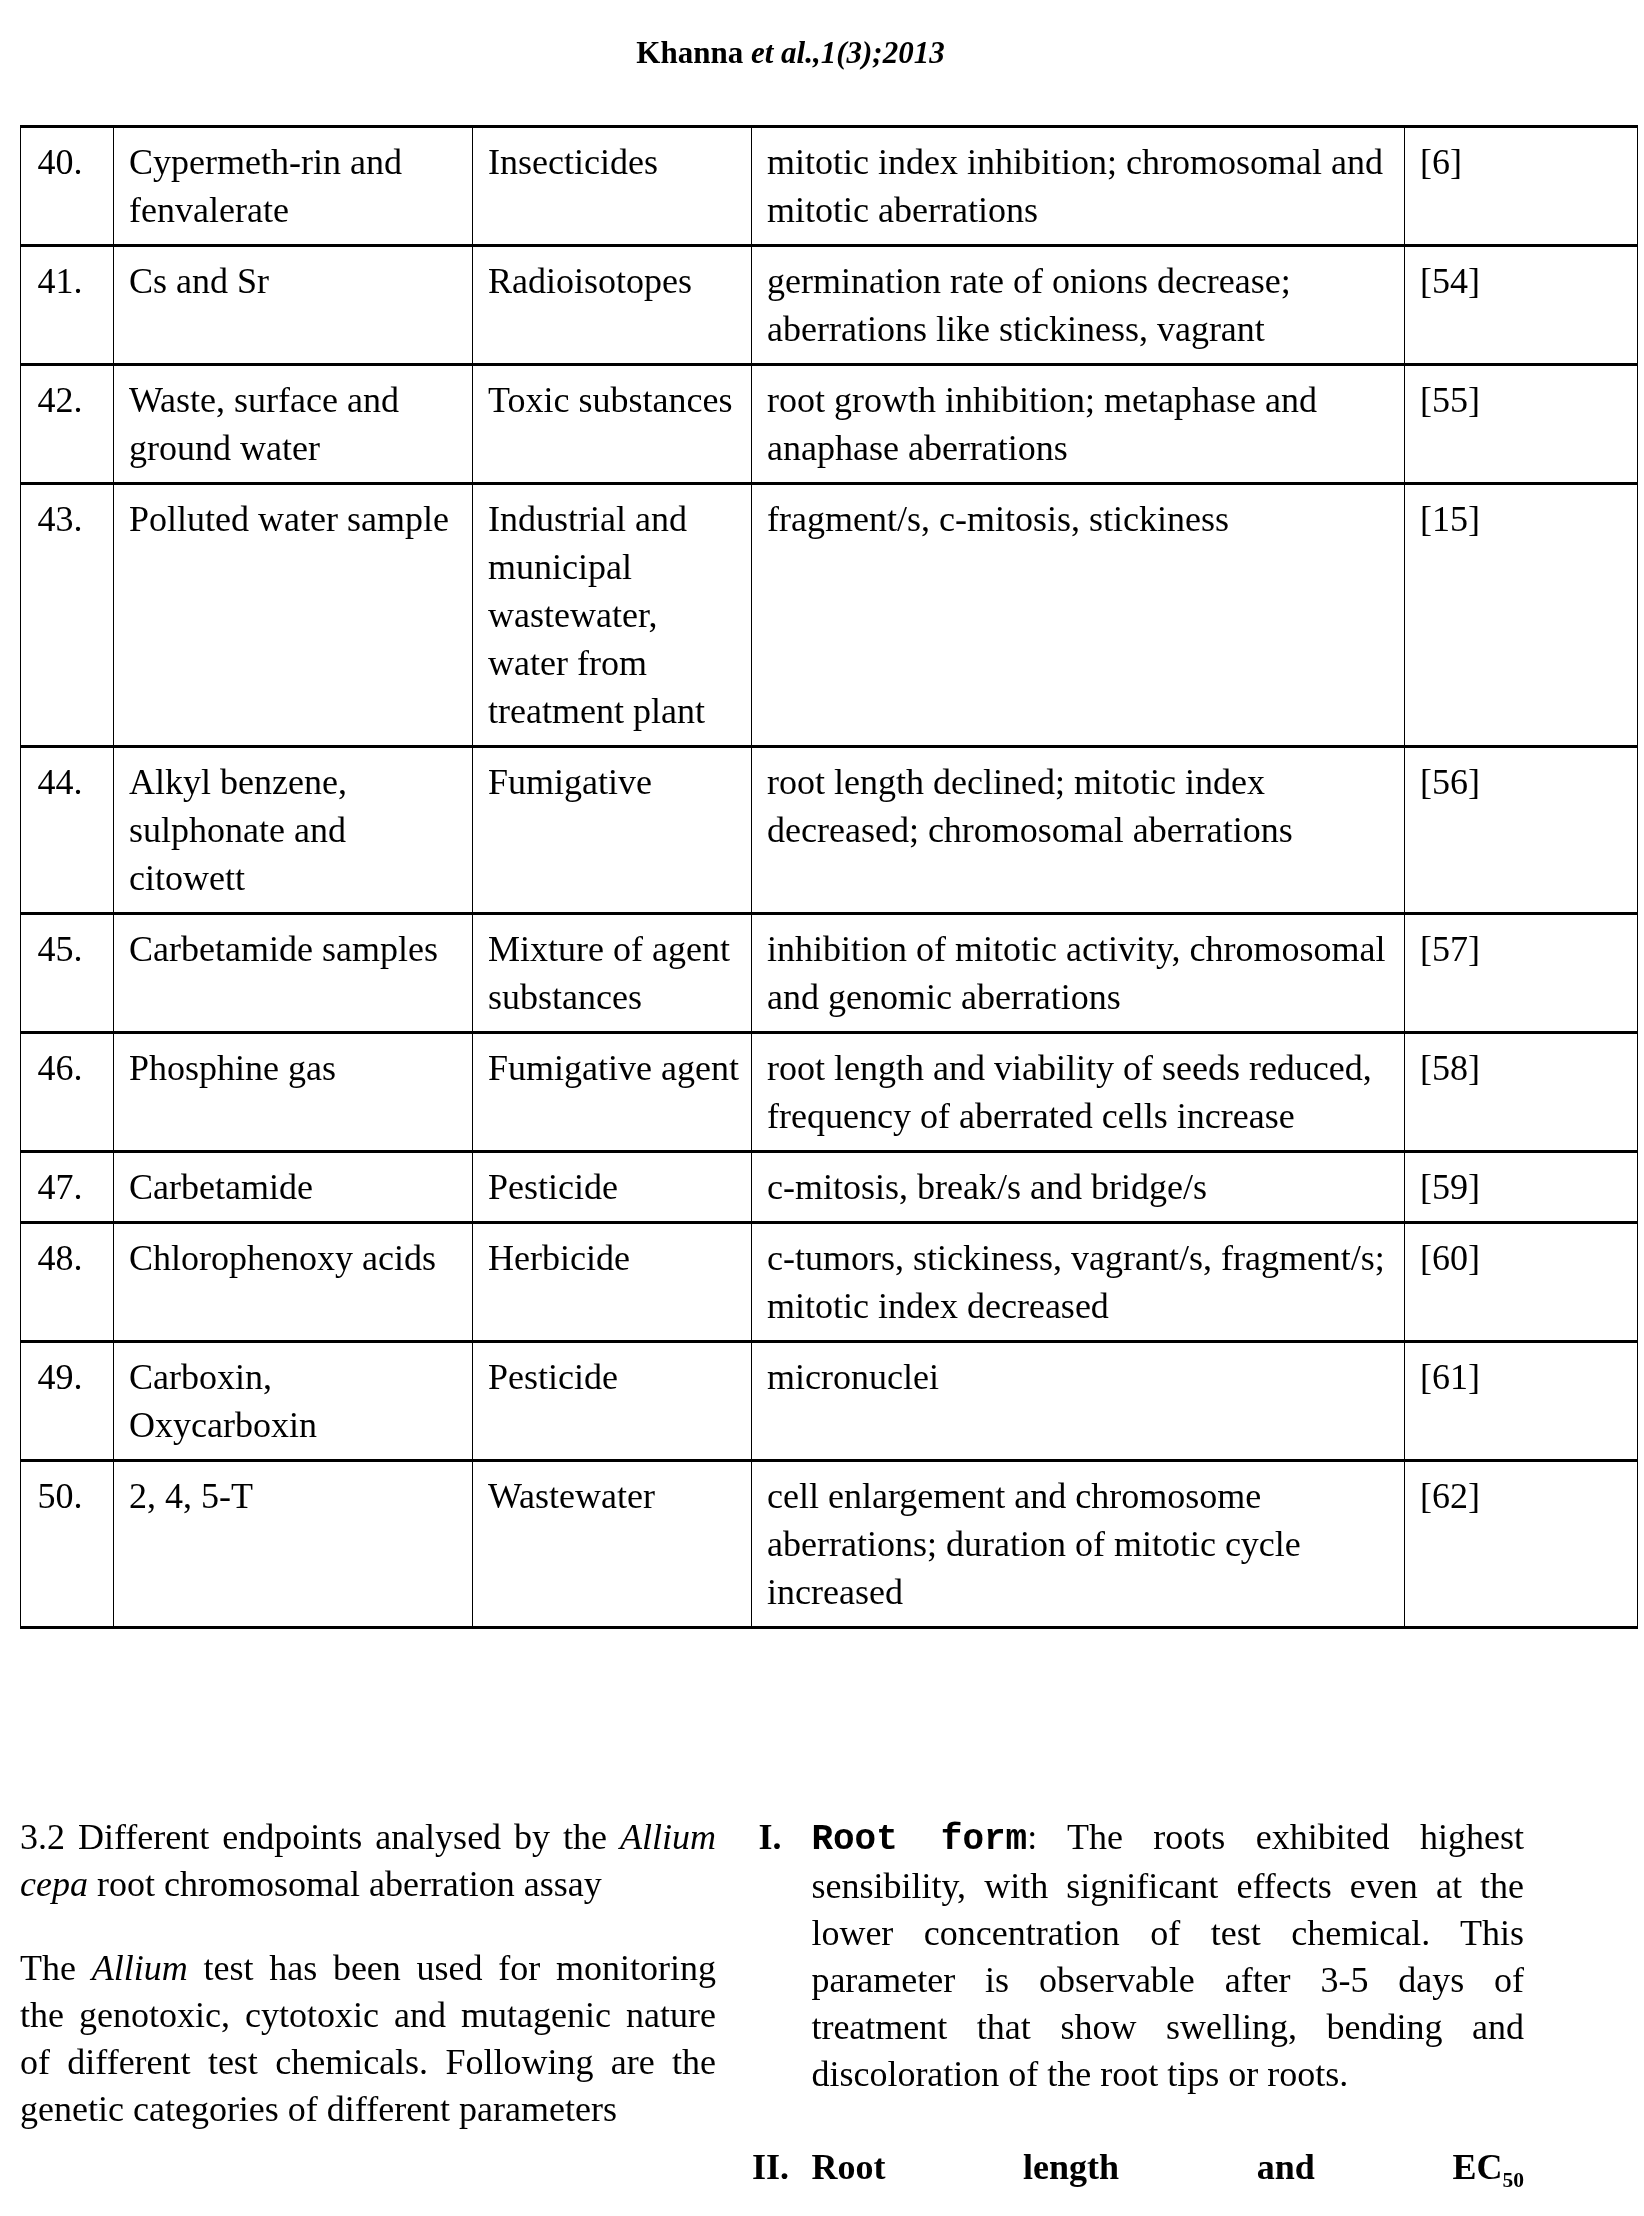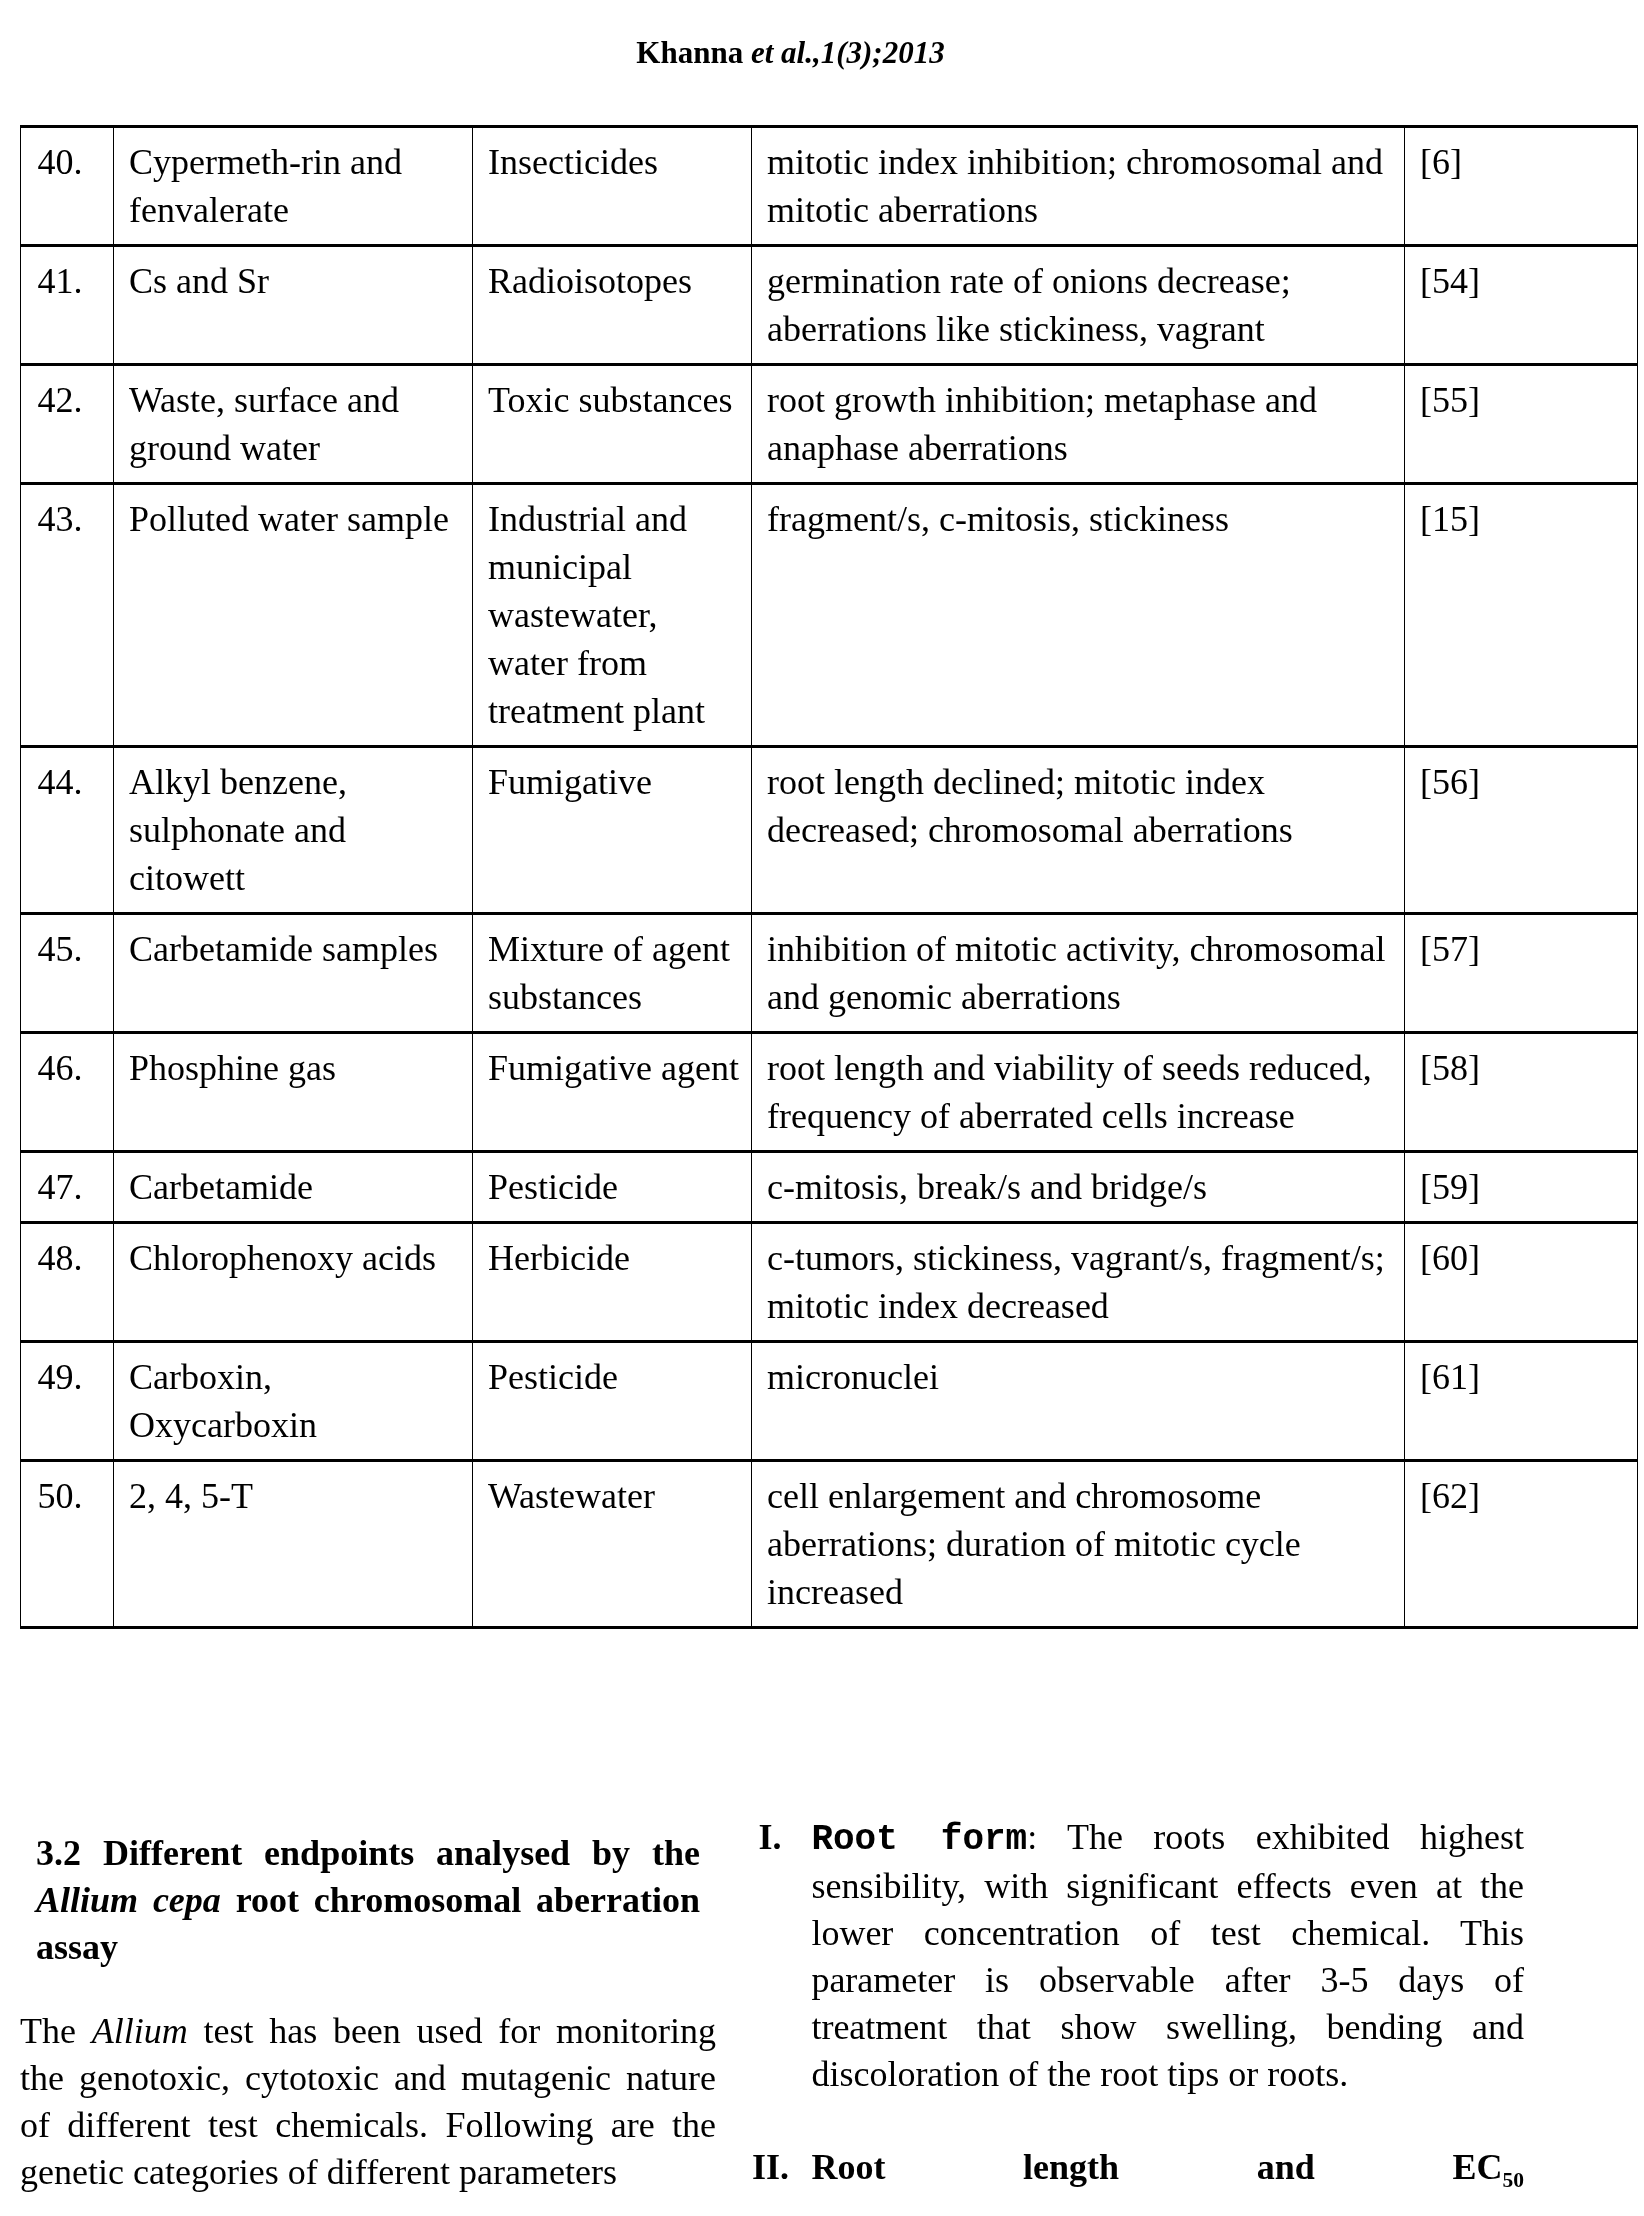--- a/index.html
+++ b/index.html
@@ -21,21 +21,21 @@
     border:1.2px solid #000; vertical-align:top;
     padding:10px 11.6px 10px 15px; word-wrap:break-word;
   }
   table.data tr { border-top:3.3px solid #000; border-bottom:3.3px solid #000; }
   table.data td.col-no { padding-left:16.5px; padding-right:14px; }
   .col-text {
     position:absolute; font-size:36px; line-height:47px; text-align:justify;
   }
   .col-left { left:20px; top:1814px; width:696px; }
   .col-right { left:785px; top:1814px; width:739px; }
-  .heading { font-weight:bold; margin:16px; }
+  .heading { font-weight:normal; margin:0; }
   .para { margin:37px 0 18px 0; }
   .item { position:relative; margin:0 0 46px 0; padding-left:26.4px; }
   .item .num { position:absolute; left:-26.4px; font-weight:bold; }
   .item.roman2 .num { left:-33px; }
   .item b { font-weight:bold;font-family:Liberation Mono, monospace; }
   .just-last { text-align-last:justify; }
   sub { font-size:21.5px; line-height:0; }
 </style>
 </head>
 <body>

